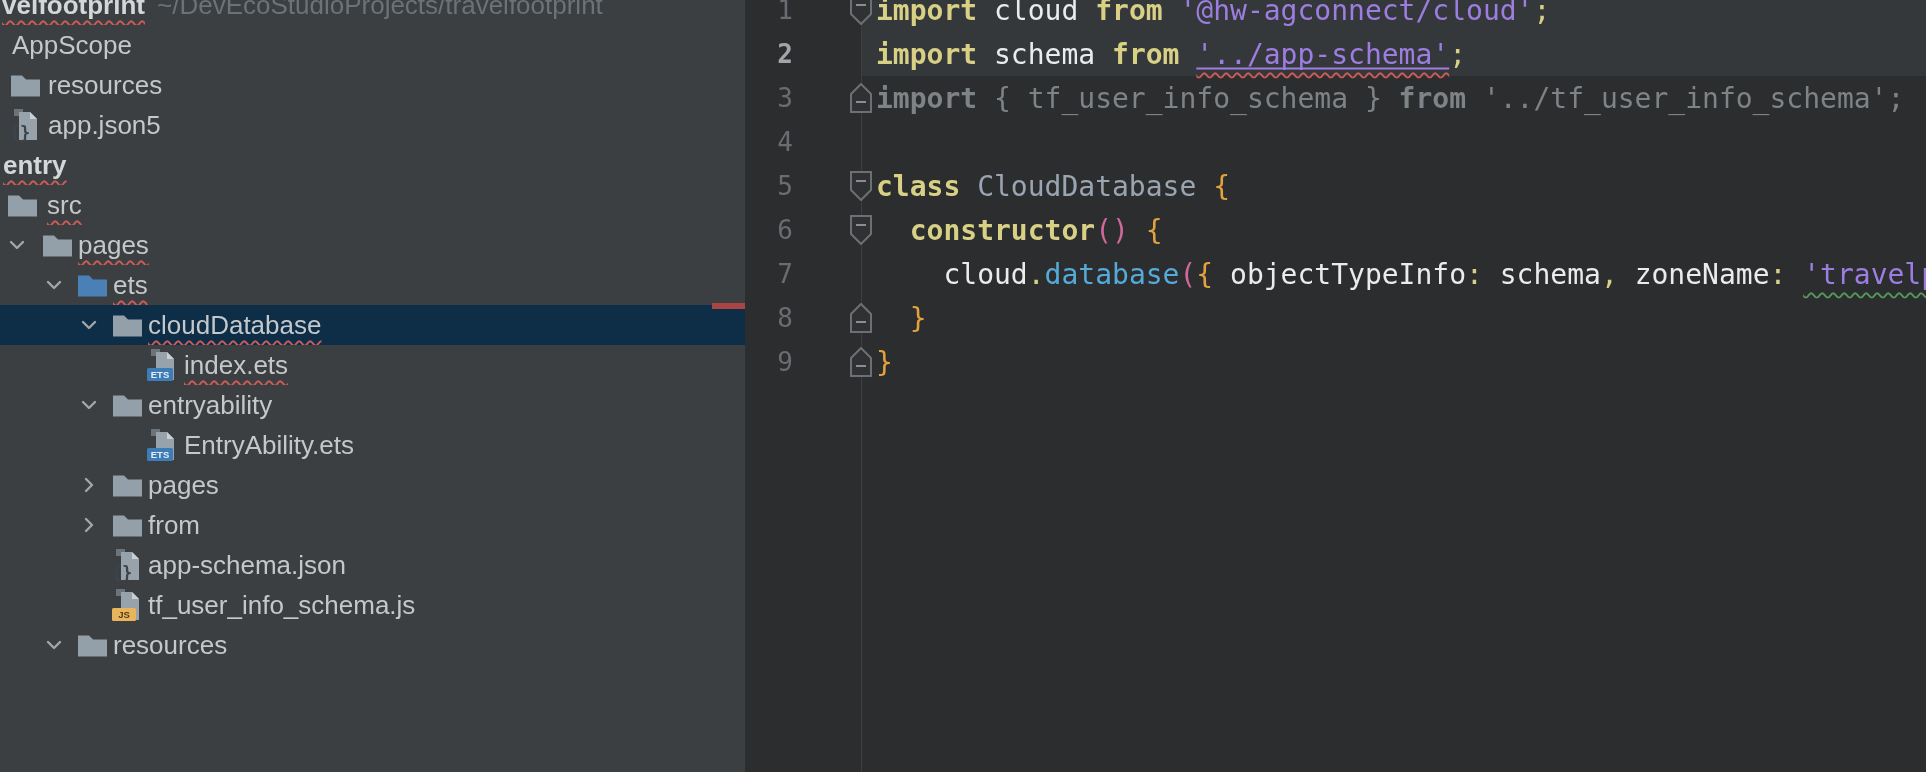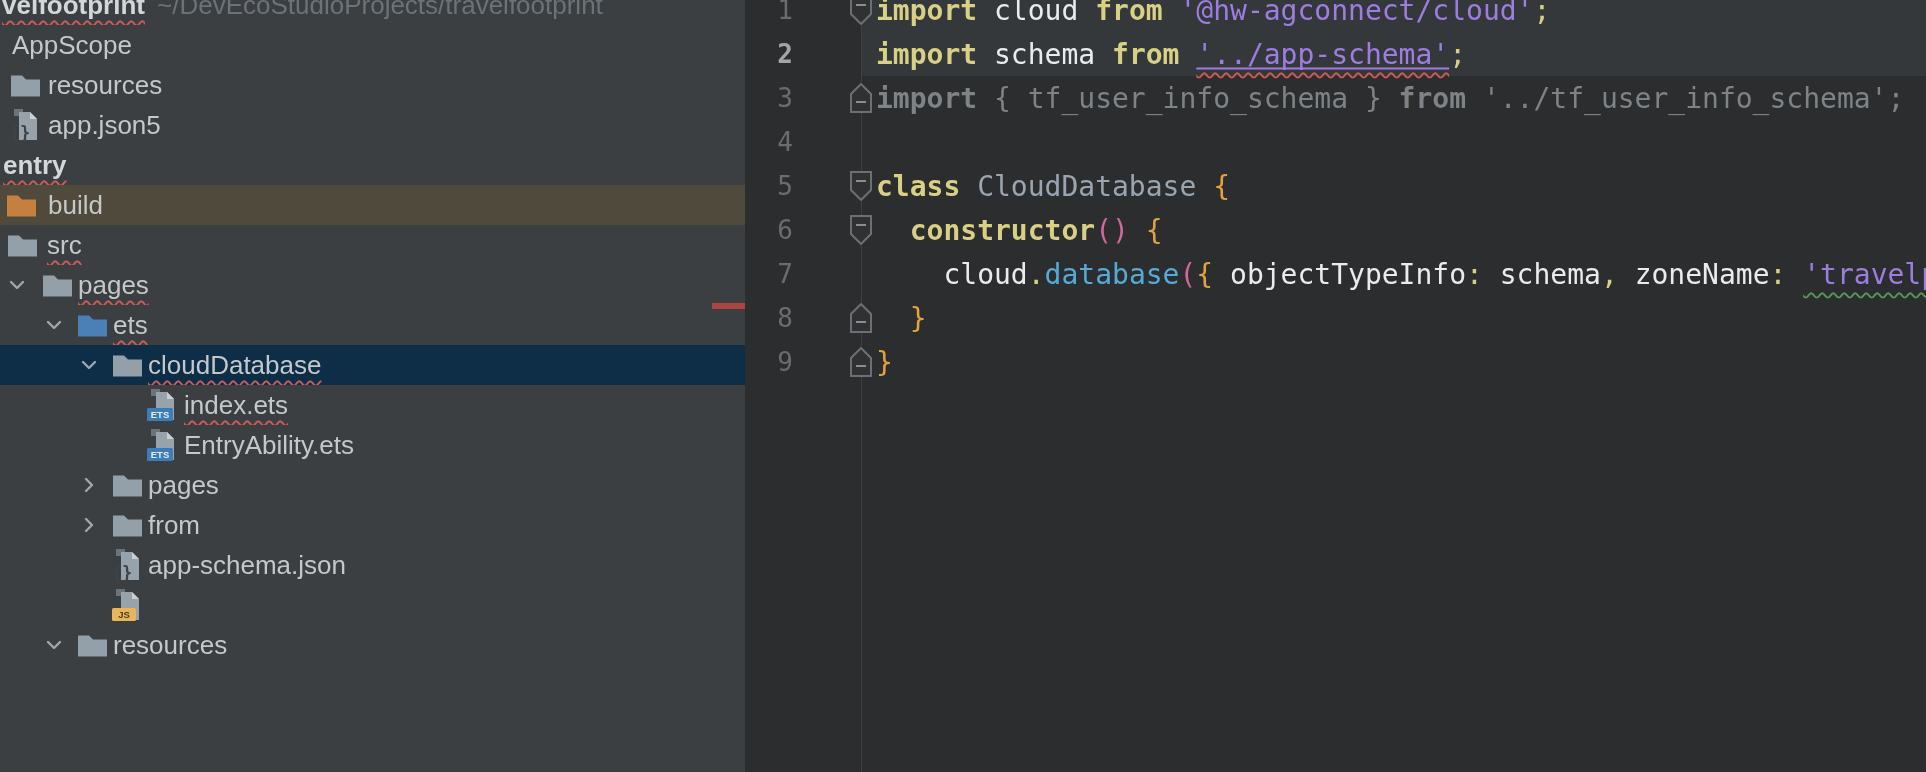--- a/index.html
+++ b/index.html
@@ -76,26 +76,20 @@
     <path d="M4 1 h9 v7 h-9 z" fill="#6a747c"></path>
     <path d="M9 4 h11 l7 7 v21 h-18 z" fill="#97a2ab"></path>
     <path d="M20 4 l7 7 h-7 z" fill="#c9d0d5"></path>
               <text x="10" y="31" font-size="17" font-weight="bold" fill="#3c444b" text-anchor="middle" font-family="DejaVu Sans Mono,monospace">{}</text>
             </svg></span>
           <span class="tlbl" style="left:48px">app.json5</span>
         </div>
         <div class="trow bold">
           <span class="tlbl squig" style="left:3px">entry</span>
         </div>
-        <div class="trow buildbg">
-          <span class="ficon" style="left:6px"><svg width="31" height="25" viewBox="0 0 31 25">
-              <path d="M1 3 h11 l4 4 h14 v17 h-29 z" fill="#c5803f"></path>
-            </svg></span>
-          <span class="tlbl" style="left:48px">build</span>
-        </div>
         <div class="trow">
           <span class="ficon" style="left:7px"><svg width="31" height="25" viewBox="0 0 31 25">
               <path d="M1 3 h11 l4 4 h14 v17 h-29 z" fill="#93a0aa"></path>
             </svg></span>
           <span class="tlbl squig" style="left:47px">src</span>
         </div>
         <div class="trow">
           <span class="chev" style="left:6px"><svg width="22" height="22" viewBox="0 0 22 22">
               <polyline points="5,8 11,14 17,8" fill="none" stroke="#a2a6a9" stroke-width="2.4" stroke-linecap="round" stroke-linejoin="round"></polyline>
             </svg></span>
@@ -126,20 +120,29 @@
           <span class="ficon" style="left:147px"><svg width="30" height="34" viewBox="0 0 30 34">
     <path d="M4 1 h9 v7 h-9 z" fill="#6a747c"></path>
     <path d="M9 4 h11 l7 7 v21 h-18 z" fill="#97a2ab"></path>
     <path d="M20 4 l7 7 h-7 z" fill="#c9d0d5"></path>
               <rect x="0" y="20" width="26" height="13" rx="1.5" fill="#3e7cb7"></rect>
               <text x="13" y="30" font-size="9.5" font-weight="bold" fill="#e3eef7" text-anchor="middle" font-family="Liberation Sans,sans-serif">ETS</text>
             </svg></span>
           <span class="tlbl squig" style="left:184px">index.ets</span>
         </div>
         <div class="trow">
+          <span class="chev" style="left:78px"><svg width="22" height="22" viewBox="0 0 22 22">
+              <polyline points="5,8 11,14 17,8" fill="none" stroke="#a2a6a9" stroke-width="2.4" stroke-linecap="round" stroke-linejoin="round"></polyline>
+            </svg></span>
+          <span class="ficon" style="left:112px"><svg width="31" height="25" viewBox="0 0 31 25">
+              <path d="M1 3 h11 l4 4 h14 v17 h-29 z" fill="#93a0aa"></path>
+            </svg></span>
+          <span class="tlbl" style="left:148px">entryability</span>
+        </div>
+        <div class="trow">
           <span class="ficon" style="left:147px"><svg width="30" height="34" viewBox="0 0 30 34">
     <path d="M4 1 h9 v7 h-9 z" fill="#6a747c"></path>
     <path d="M9 4 h11 l7 7 v21 h-18 z" fill="#97a2ab"></path>
     <path d="M20 4 l7 7 h-7 z" fill="#c9d0d5"></path>
               <rect x="0" y="20" width="26" height="13" rx="1.5" fill="#3e7cb7"></rect>
               <text x="13" y="30" font-size="9.5" font-weight="bold" fill="#e3eef7" text-anchor="middle" font-family="Liberation Sans,sans-serif">ETS</text>
             </svg></span>
           <span class="tlbl" style="left:184px">EntryAbility.ets</span>
         </div>
         <div class="trow">
@@ -170,20 +173,21 @@
           <span class="tlbl" style="left:148px">app-schema.json</span>
         </div>
         <div class="trow">
           <span class="ficon" style="left:112px"><svg width="30" height="34" viewBox="0 0 30 34">
     <path d="M4 1 h9 v7 h-9 z" fill="#6a747c"></path>
     <path d="M9 4 h11 l7 7 v21 h-18 z" fill="#97a2ab"></path>
     <path d="M20 4 l7 7 h-7 z" fill="#c9d0d5"></path>
               <rect x="0" y="20" width="24" height="13" rx="1.5" fill="#e8b55c"></rect>
               <text x="12" y="30" font-size="9.5" font-weight="bold" fill="#4d3d14" text-anchor="middle" font-family="Liberation Sans,sans-serif">JS</text>
             </svg></span>
+          <span class="tlbl" style="left:148px">tf_user_info_schema.js</span>
         </div>
         <div class="trow">
           <span class="chev" style="left:43px"><svg width="22" height="22" viewBox="0 0 22 22">
               <polyline points="5,8 11,14 17,8" fill="none" stroke="#a2a6a9" stroke-width="2.4" stroke-linecap="round" stroke-linejoin="round"></polyline>
             </svg></span>
           <span class="ficon" style="left:77px"><svg width="31" height="25" viewBox="0 0 31 25">
               <path d="M1 3 h11 l4 4 h14 v17 h-29 z" fill="#93a0aa"></path>
             </svg></span>
           <span class="tlbl" style="left:113px">resources</span>
         </div>

